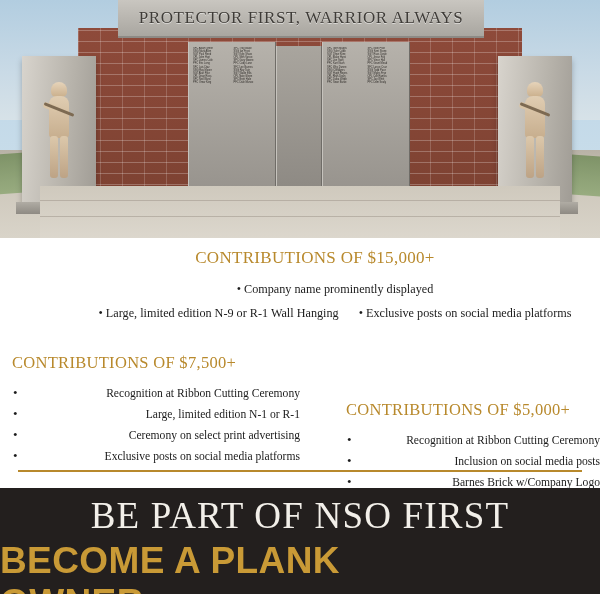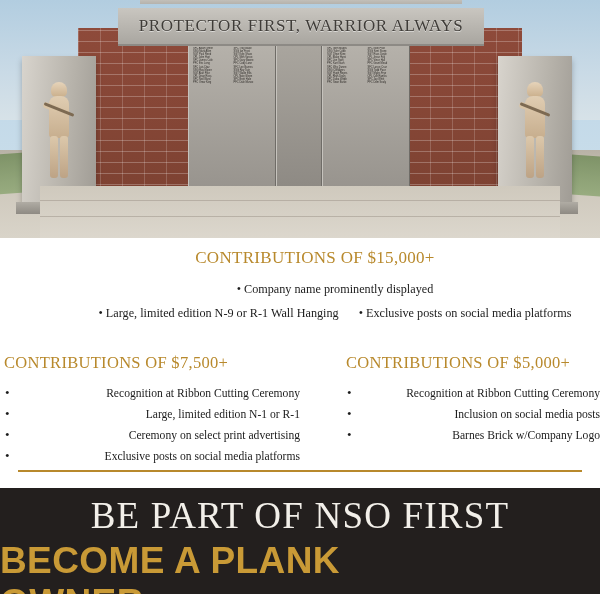--- a/index.html
+++ b/index.html
@@ -80,21 +80,21 @@
     left: 78px; top: 28px; width: 444px; height: 168px;
     background:
       repeating-linear-gradient(0deg, rgba(255,255,255,.25) 0 1px, transparent 1px 11px),
       repeating-linear-gradient(90deg, rgba(255,255,255,.18) 0 1px, transparent 1px 22px),
       linear-gradient(#8e4a3a, #7d4232);
   }
 
   
   .header-stone {
     position: absolute;
-    left: 118px; top: 8px; width: 366px; height: 36px;
+    left: 118px; top: 0px; width: 366px; height: 36px;
     background: linear-gradient(#c9c6c0, #a9a6a0);
     border-bottom: 2px solid #8d8a85;
   }
   .header-stone-top {
     position: absolute;
     left: 140px; top: -6px; width: 322px; height: 10px;
     background: linear-gradient(#d6d3cd, #b5b2ac);
   }
   .engraved-title {
     position: absolute;
@@ -207,22 +207,22 @@
   }
   .tier-top .bline { white-space: nowrap; }
   .tier-top .bline .b2 { margin-left: 20px; }
 
   .tier-cols {
     position: absolute;
     left: 0; top: 353px; width: 600px;
     display: flex;
   }
   .tier-col { width: 50%; box-sizing: border-box; }
-  .tier-col.left { padding-left: 4px; }
-  .tier-col.right { padding-left: 46px; }
+  .tier-col.left { padding-left: 12px; }
+  .tier-col.right { padding-left: 46px; margin-top: 47px; }
   .tier-col .tier-heading { text-align: left; }
   .tier-col.right .tier-heading { text-align: left; }
   .tier-col ul {
     list-style: none;
     margin: 10px 0 0 0;
     padding: 0;
     font-size: 11.6px;
     color: #1b1b1b;
     line-height: 21px;
   }

